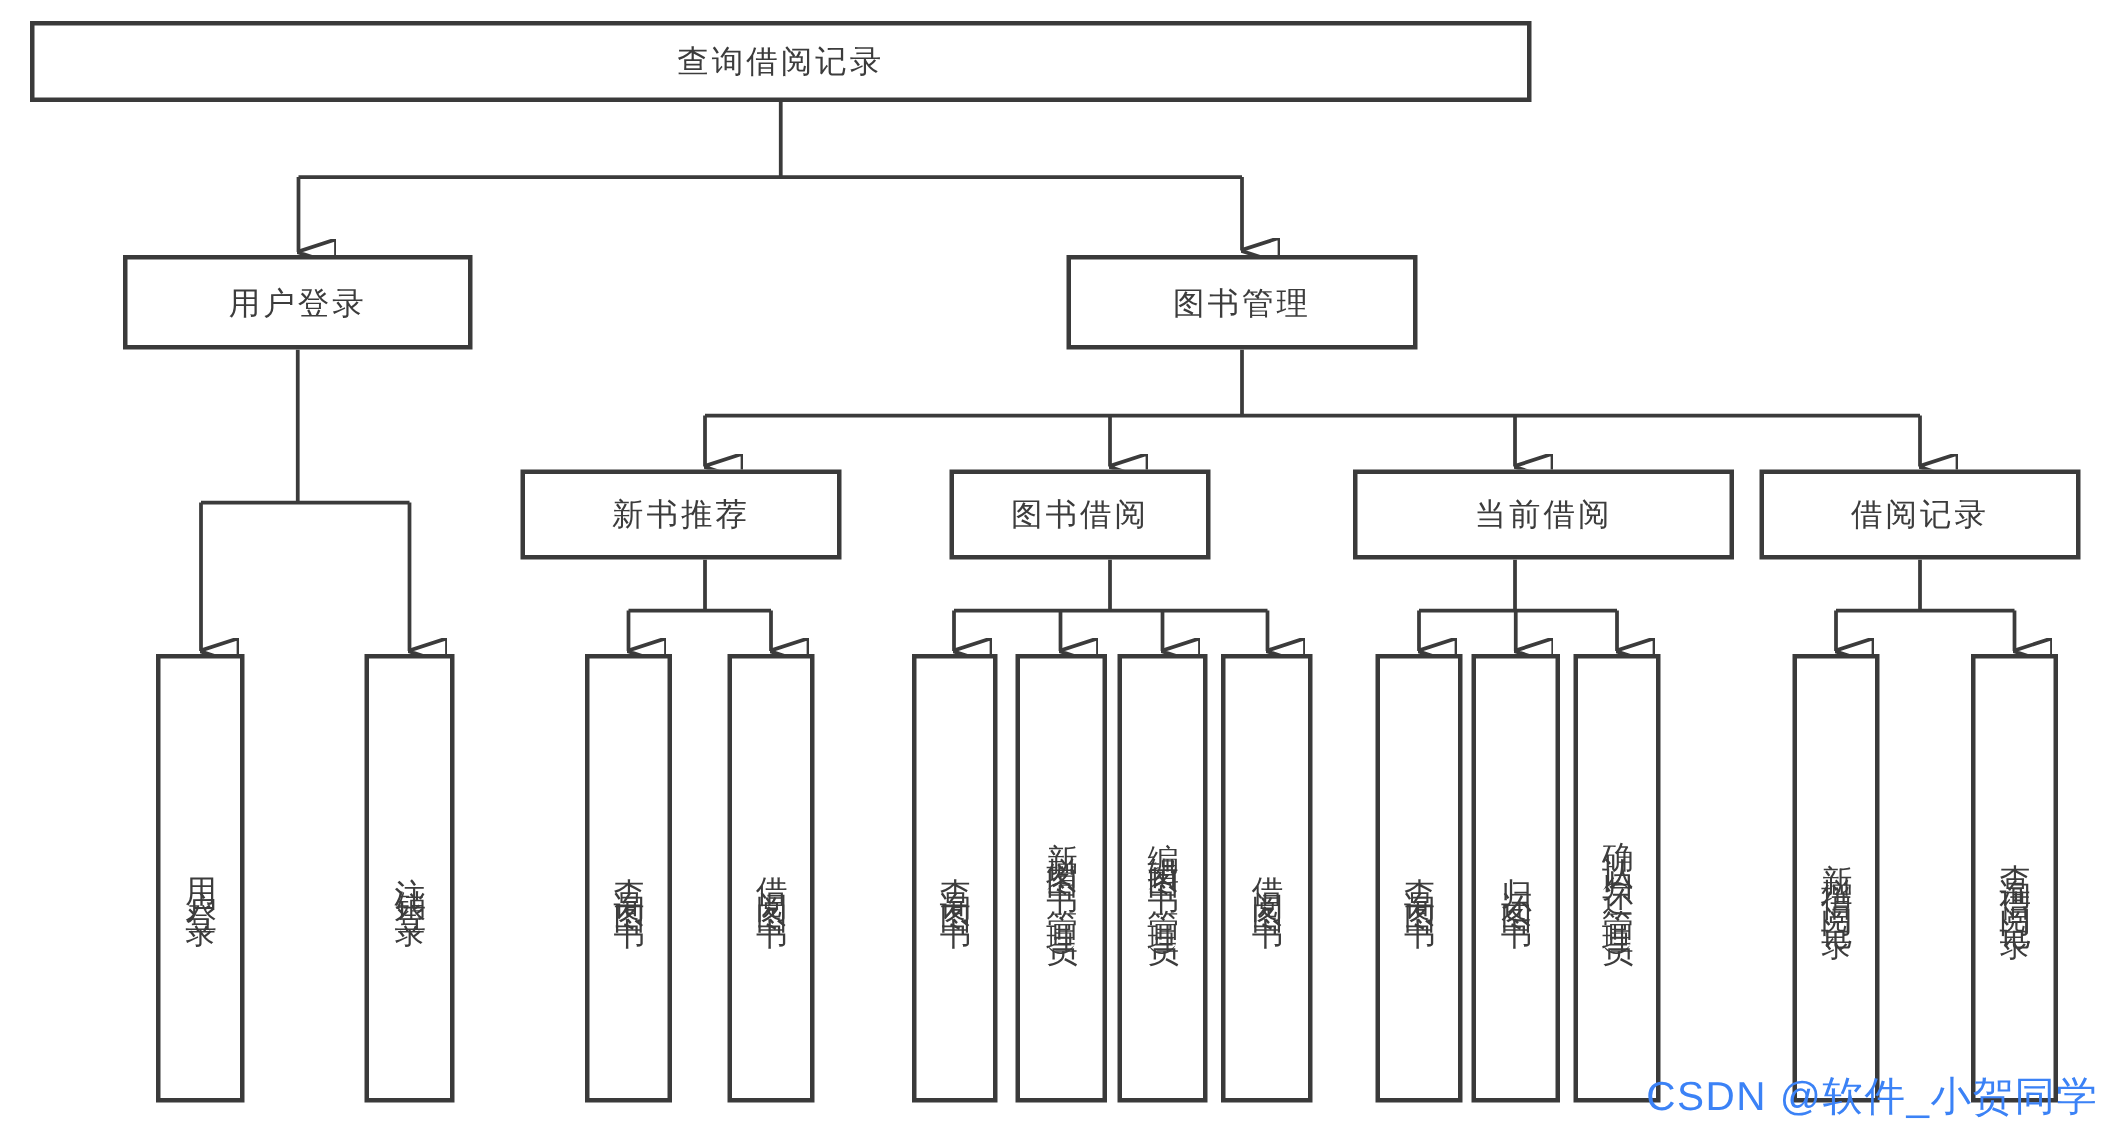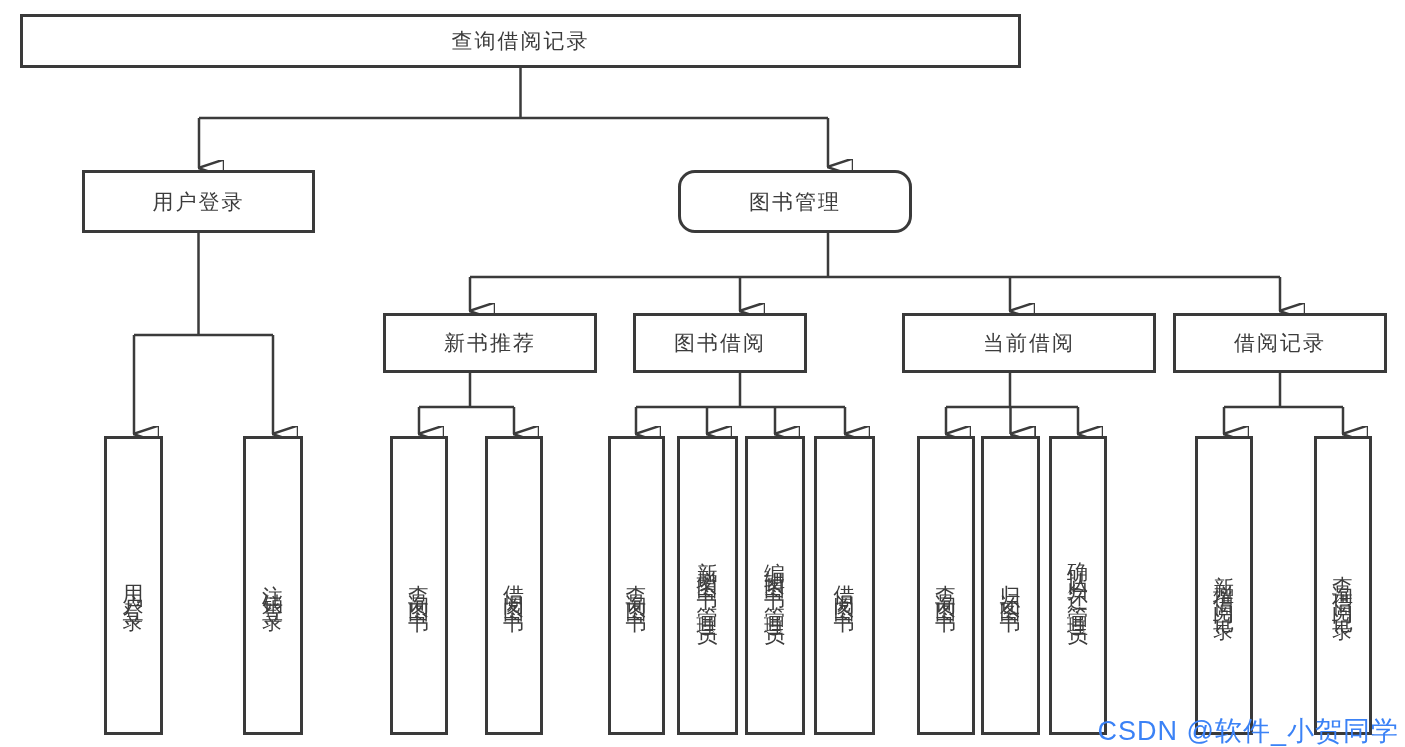--- a/index.html
+++ b/index.html
@@ -101,23 +101,23 @@
     <path d="M1078,407 V434" marker-end="url(#arrowhead)"></path>
 
     <path d="M1280,373 V407 M1224,407 H1343"></path>
     <path d="M1224,407 V434" marker-end="url(#arrowhead)"></path>
     <path d="M1343,407 V434" marker-end="url(#arrowhead)"></path>
   </svg>
 
   <div class="node" style="left:20px; top:14px; width:1001px; height:54px;">查询借阅记录</div>
 
   <div class="node" style="left:82px; top:170px; width:233px; height:63px;">用户登录</div>
-  <div class="node" style="left:678px; top:170px; width:234px; height:63px;border-radius:17px;">图书管理</div>
+  <div class="node" style="left:711px; top:170px; width:234px; height:63px;">图书管理</div>
 
-  <div class="node" style="left:383px; top:313px; width:214px; height:60px;">新书推荐</div>
+  <div class="node" style="left:347px; top:313px; width:214px; height:60px;">新书推荐</div>
   <div class="node" style="left:633px; top:313px; width:174px; height:60px;">图书借阅</div>
   <div class="node" style="left:902px; top:313px; width:254px; height:60px;">当前借阅</div>
   <div class="node" style="left:1173px; top:313px; width:214px; height:60px;">借阅记录</div>
 
   <div class="leaf" style="left:104px; top:436px; width:59px; height:299px;">
     <span class="vtext">用户登录</span>
   </div>
   <div class="leaf" style="left:243px; top:436px; width:60px; height:299px;">
     <span class="vtext">注销登录</span>
   </div>

